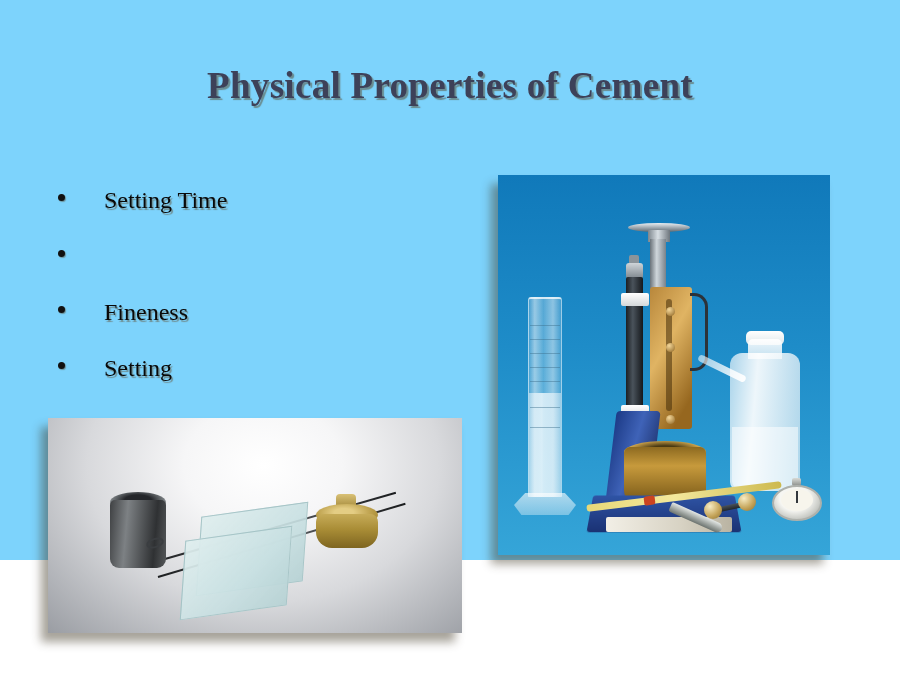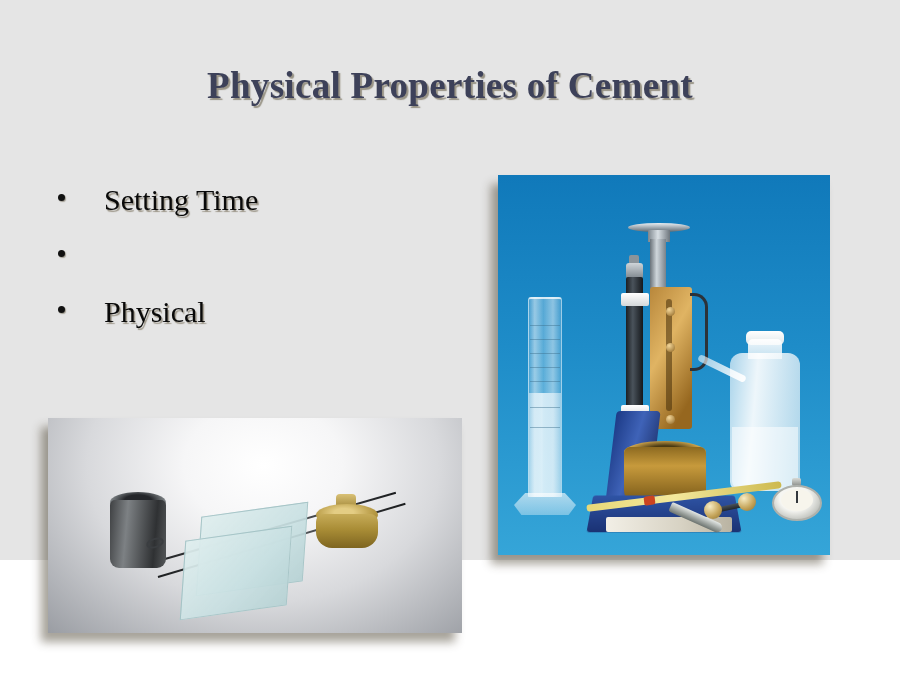--- a/index.html
+++ b/index.html
@@ -4,21 +4,21 @@
 <style>
   * { margin:0; padding:0; box-sizing:border-box; }
   html, body {
     width:900px; height:675px;
     overflow:hidden;
     font-family:"Liberation Serif", serif;
   }
   #slide {
     position:relative;
     width:900px; height:560px;
-    background:#e5e5e5;
+    background:#7dd3fc;
     padding-left:7px;
   }
 
   
   #title {
     position:absolute;
     left:0; top:64px;
     width:900px;
     text-align:center;
     font-size:37px;
@@ -44,21 +44,21 @@
   .bullet-dot {
     position:absolute;
     left:10px; top:22px;
     width:7px; height:7px;
     border-radius:50%;
     background:#111;
     box-shadow:1px 1px 1px rgba(90,80,55,0.5);
   }
   .bullet-label {
     margin-left:56px;
-    font-size:30px;
+    font-size:24px;
     color:#090909;
     text-shadow:1.5px 1.5px 1px rgba(100,90,65,0.55);
     white-space:nowrap;
     font-family:"Liberation Serif", serif;
     text-align:right;
   }
 
   
   .photo {
     position:absolute;
@@ -373,24 +373,28 @@
 
     <div class="bullet-row">
       <span class="bullet-dot"></span>
       <span class="bullet-label">Setting Time</span>
     </div>
 
     <div class="bullet-row">
       <span class="bullet-dot"></span>
     </div>
 
-
     <div class="bullet-row">
       <span class="bullet-dot"></span>
-      <span class="bullet-label">Physical</span>
+      <span class="bullet-label">Fineness</span>
+    </div>
+
+    <div class="bullet-row">
+      <span class="bullet-dot"></span>
+      <span class="bullet-label">Setting</span>
     </div>
 
   </div>
 
   <div class="photo" id="photo-vicat">
     <div class="inner">
 
       <div class="gc-body"></div>
       <div class="gc-liquid"></div>
       <div class="gc-mark" style="top:150px;"></div>

